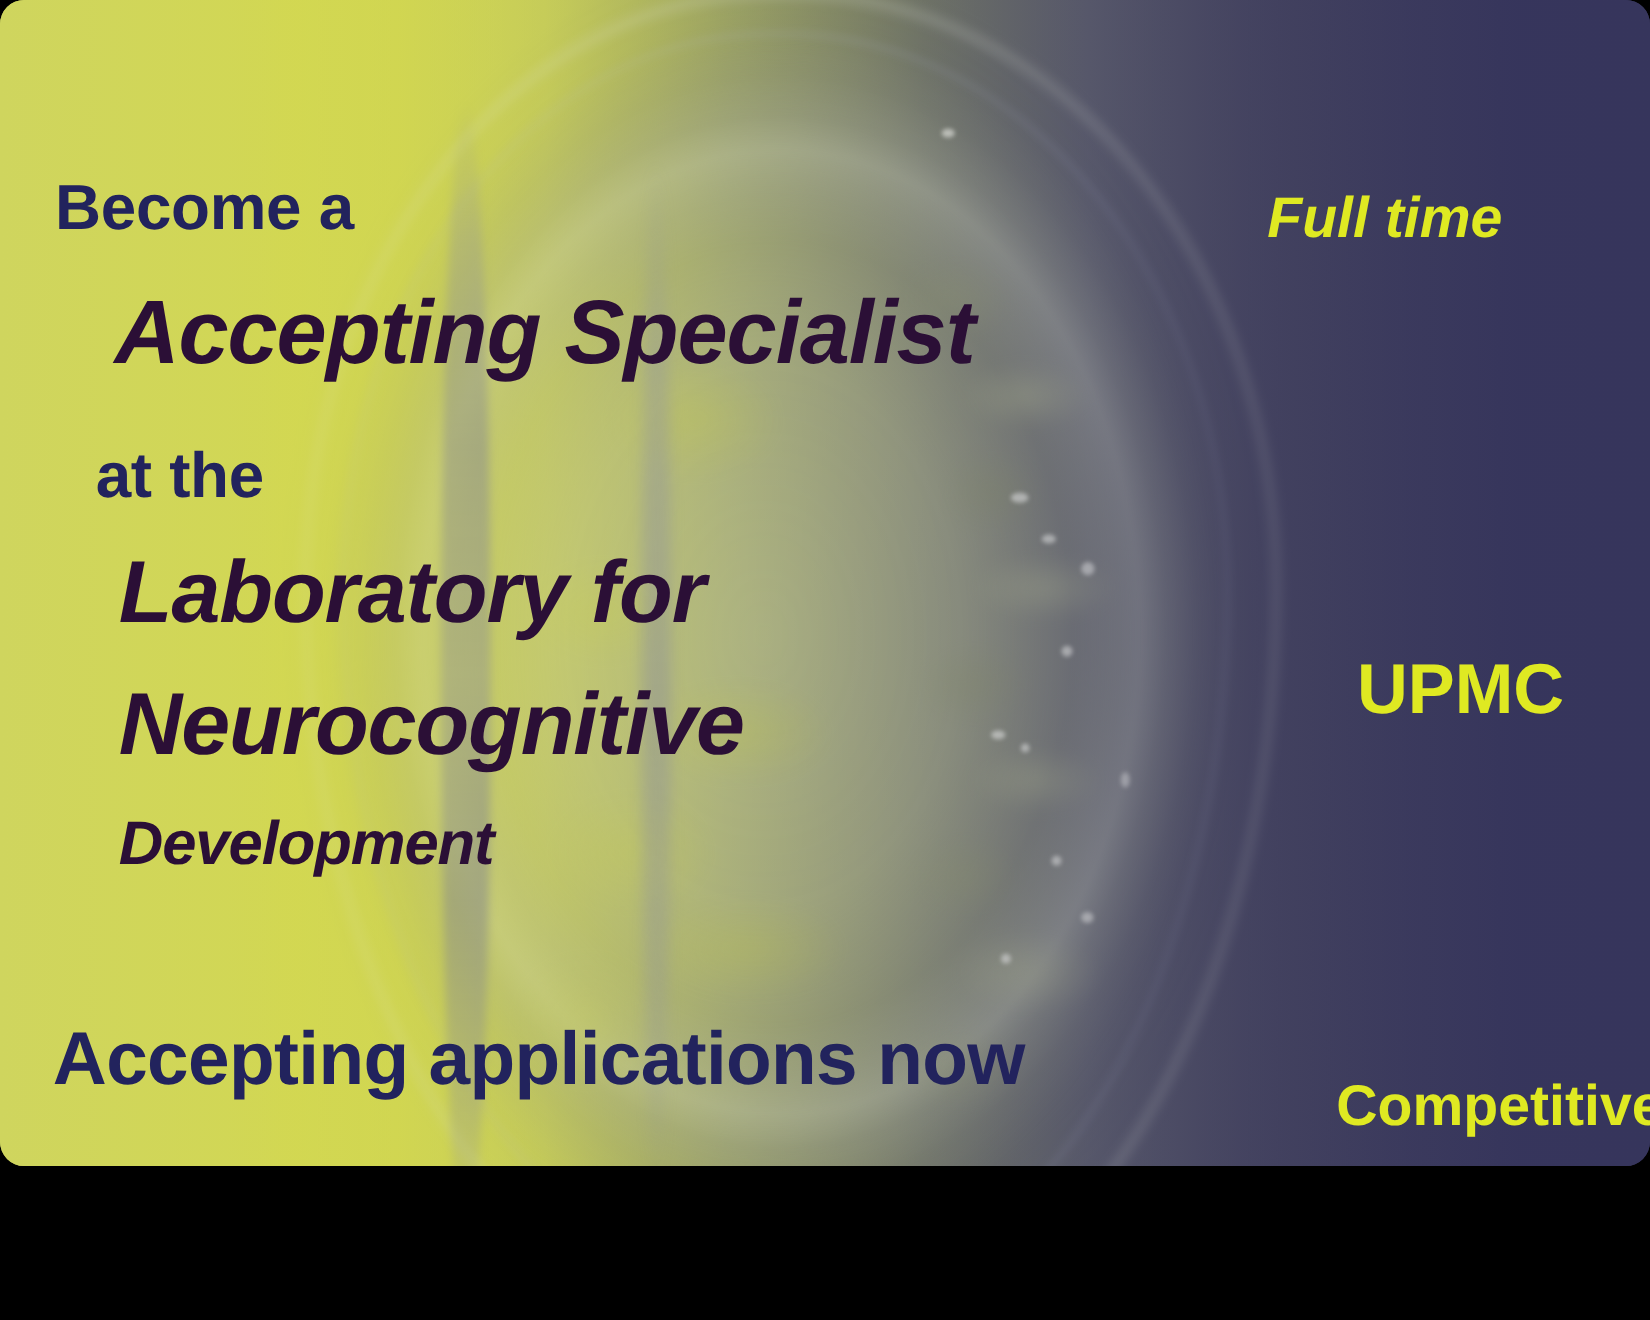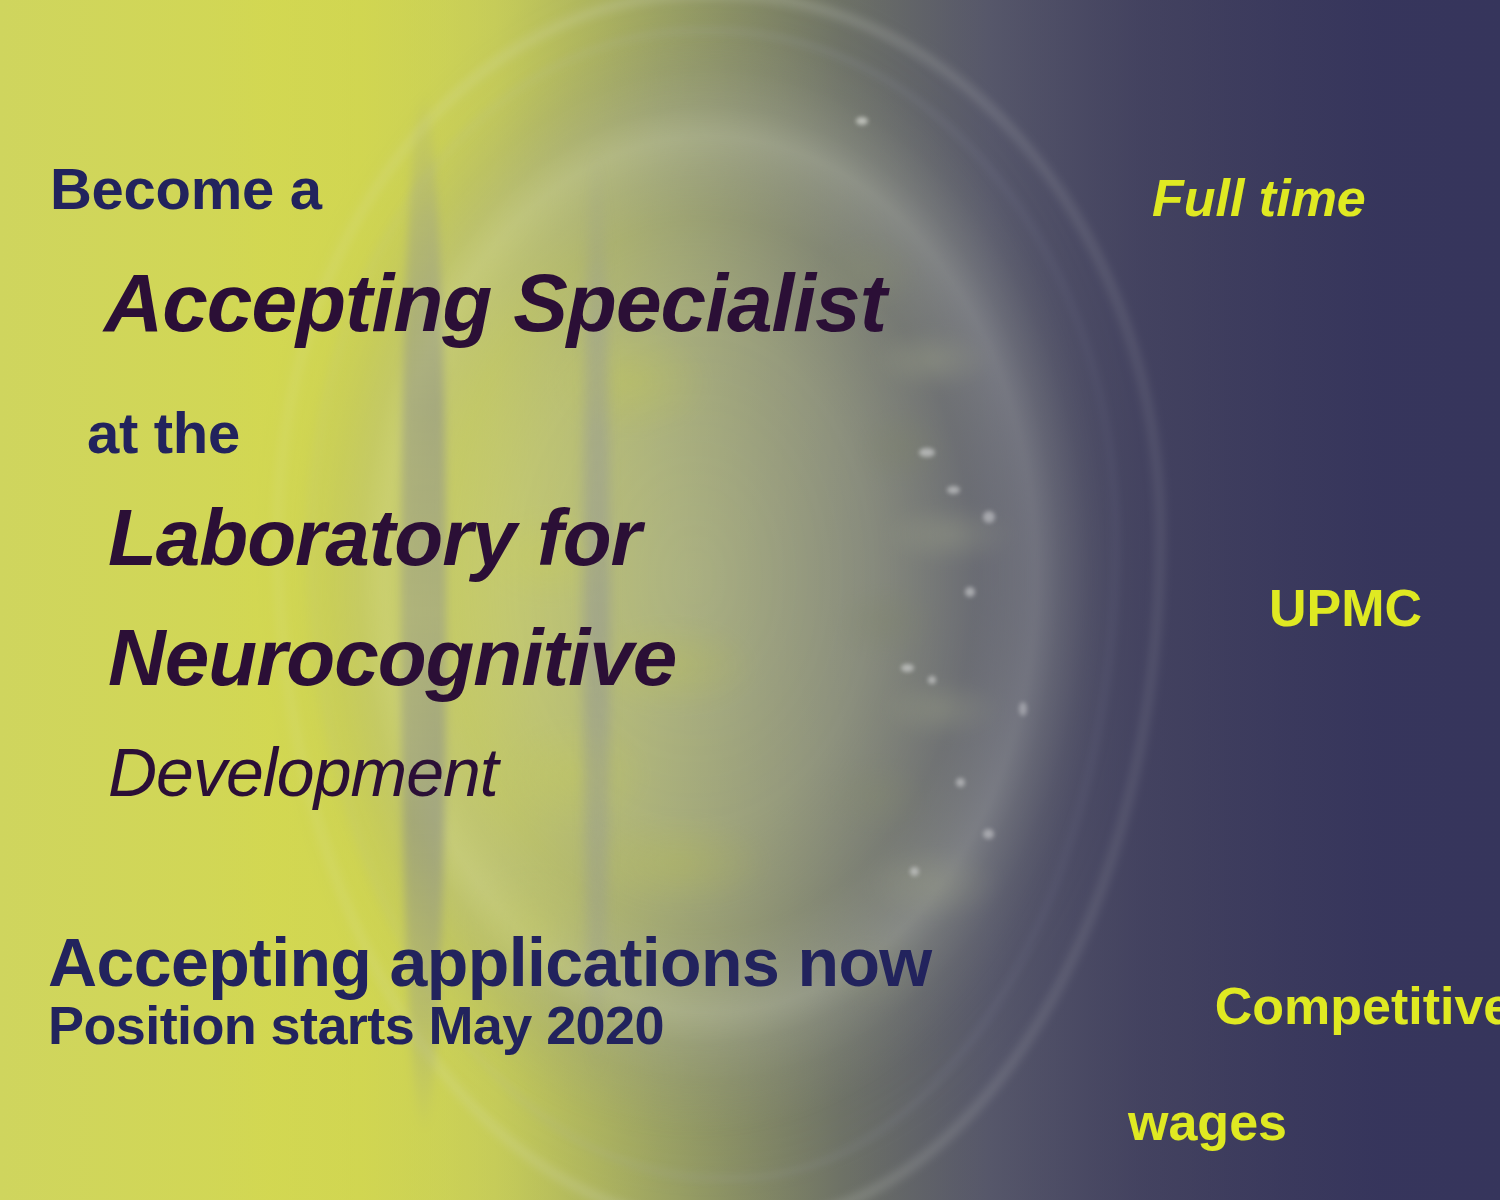--- a/index.html
+++ b/index.html
@@ -3,23 +3,24 @@
 <meta charset="utf-8">
 <style>
   html, body {
     margin: 0;
     padding: 0;
     background: #000;
   }
   #poster {
     position: relative;
     width: 1500px;
-    height: 1200px;
+    height: 1060px;
     overflow: hidden;
     font-family: "Liberation Sans", sans-serif;
+    border-radius: 22px;
   }
 
   
   .bg-gradient {
     position: absolute;
     inset: 0;
     background: linear-gradient(90deg,
         #cfd55e 0%,
         #cfd55e 14%,
         #d3d84f 24%,
@@ -209,41 +210,41 @@
     font-size: 80px; font-weight: 700;
     font-style: italic; letter-spacing: -1px;
   }
   .t-lab2 {
     left: 108px; top: 618px;
     font-size: 80px; font-weight: 700;
     font-style: italic; letter-spacing: -1px;
   }
   .t-lab3 {
     left: 108px; top: 738px;
-    font-size: 68px; font-weight: 400;
+    font-size: 56px; font-weight: 700;
     font-style: italic; letter-spacing: -1px;
   }
   .t-apply {
     left: 48px; top: 928px;
     font-size: 68px; font-weight: 700;
     letter-spacing: -0.6px;
   }
   .t-start {
     left: 48px; top: 998px;
     font-size: 54px; font-weight: 700;
     letter-spacing: -0.6px;
   }
 
   .t-fulltime {
     left: 1152px; top: 172px;
     font-size: 52px; font-weight: 700; font-style: italic;
   }
   .t-upmc {
     right: 78px; top: 530px;
-    font-size: 52px; font-weight: 700;
+    font-size: 64px; font-weight: 700;
     text-align: left;
   }
   .t-upmc .l2 { display: block; margin-top: 12px; }
   .t-wages {
     left: 1128px; top: 928px;
     font-size: 52px; font-weight: 700;
   }
   .t-wages .l2 { display: block; margin-top: 12px; }
 </style>
 </head>
@@ -286,21 +287,20 @@
     <div class="txt navy t-atthe">at the</div>
 
     <div class="txt purple t-lab1">Laboratory for</div>
 
     <div class="txt purple t-lab2">Neurocognitive</div>
 
     <div class="txt purple t-lab3">Development</div>
 
     <div class="txt navy t-apply">Accepting applications now</div>
 
-    <div class="txt navy t-start">Position starts May 2020</div>
 
     <div class="txt yellow t-fulltime">Full time</div>
 
     <div class="txt yellow t-upmc">
       <span class="l1">UPMC</span>
     </div>
 
     <div class="txt yellow t-wages">
       <span class="l1">Competitive</span>
       <span class="l2">wages</span>

